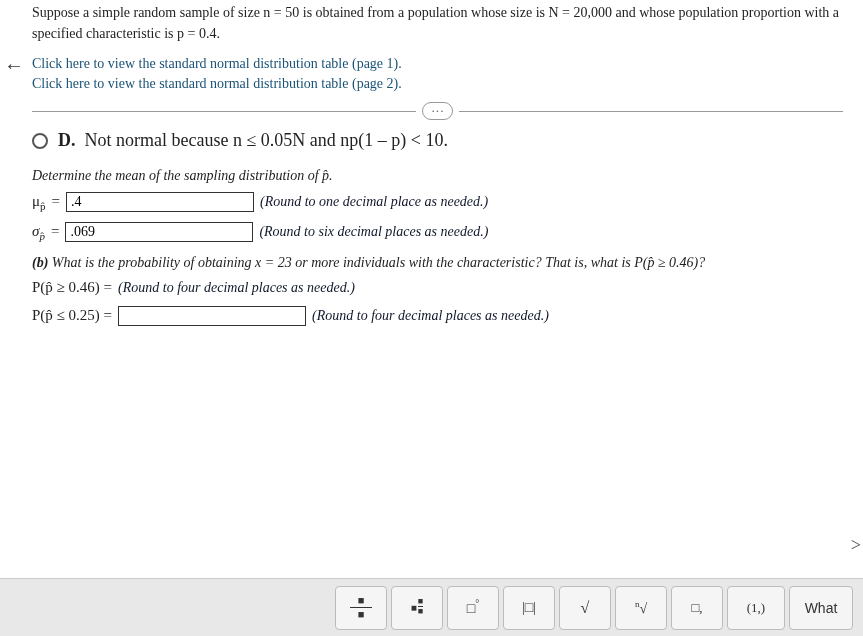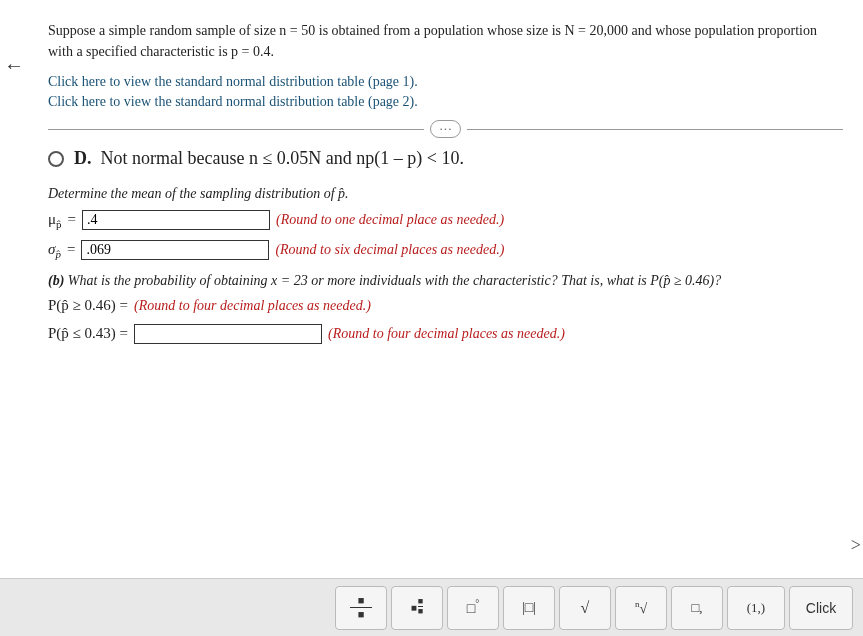--- a/index.html
+++ b/index.html
@@ -22,23 +22,23 @@
       height: 50px;
       display: flex;
       align-items: center;
       justify-content: center;
       cursor: pointer;
       font-size: 20px;
       color: #333;
     }
 
     .main-content {
-      margin-left: 48px;
+      margin-left: 32px;
       margin-right: 20px;
-      padding-top: 20px;
+      padding-top: 2px;
     }
 
     .problem-statement {
       font-size: 14px;
       line-height: 1.5;
       margin-bottom: 12px;
     }
 
     .link-line {
       color: #1a5276;
@@ -105,21 +105,21 @@
       border: 1px solid #333;
       padding: 1px 4px;
       min-width: 48px;
       font-size: 14px;
       font-family: Georgia, serif;
       background: #fff;
     }
 
     .round-note {
       font-size: 14px;
-      color: #b91c1c;
+      color: #0f172a;
       font-style: italic;
     }
 
     .bold-q {
       font-weight: bold;
     }
 
     .part-label {
       font-weight: bold;
     }
@@ -224,21 +224,21 @@
 
   <div class="section-label">
     <span class="bold-q">(b)</span> What is the probability of obtaining x = 23 or more individuals with the characteristic? That is, what is P(p̂ ≥ 0.46)?
   </div>
   <div class="formula-line">
     <span>P(p̂ ≥ 0.46) = </span>
     <span class="round-note">(Round to four decimal places as needed.)</span>
   </div>
 
   <div class="formula-line">
-    <span>P(p̂ ≤ 0.43) = </span>
+    <span>P(p̂ ≤ 0.25) = </span>
     <input class="input-box" value="" style="min-width: 38px;">
     <span class="round-note">(Round to four decimal places as needed.)</span>
   </div>
 </div>
 
 <div class="toolbar">
 
   <div class="toolbar-btn" title="Fraction">
     <span style="font-size:14px; position:relative; display:inline-block; width:22px; text-align:center;">
       <span style="display:block; font-size:11px; line-height:1;">■</span>
@@ -276,19 +276,19 @@
 
   <div class="toolbar-btn" title="Decimal">
     <span style="font-size:13px;">□,</span>
   </div>
 
   <div class="toolbar-btn" title="Parentheses" style="width:58px;">
     <span style="font-size:13px;">(1,)</span>
   </div>
 
   <div class="toolbar-more">
-    <span>Click</span>
+    <span>What</span>
   </div>
 </div>
 
 <div class="next-arrow">
   <span>&gt;</span>
 </div>
 
 </body></html>

